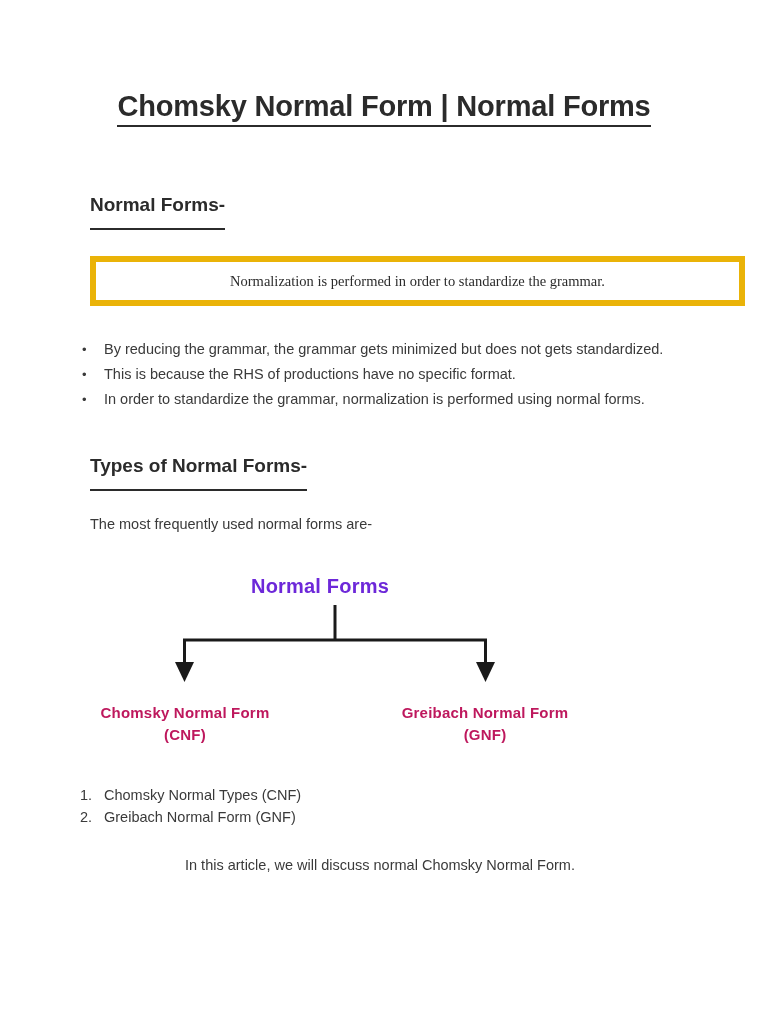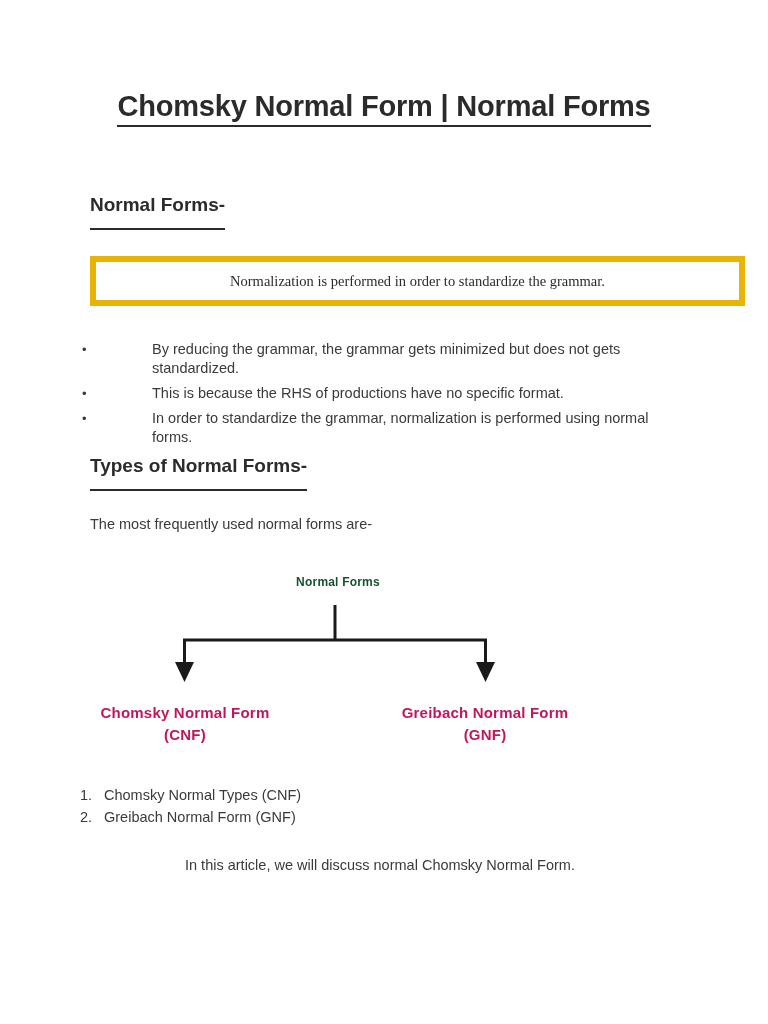--- a/index.html
+++ b/index.html
@@ -98,21 +98,21 @@
   .bullet-dot {
     width: 28px;
     flex: 0 0 28px;
     text-align: left;
     padding-left: 6px;
     box-sizing: border-box;
     font-size: 13px;
     line-height: 19px;
     color: #3a3a3a;
   }
-  .bullet-text { flex: 1 1 auto; margin-left: 48px; }
+  .bullet-text { flex: 1 1 auto; }
 
   
   .para {
     position: absolute;
     font-size: 14.5px;
     line-height: 20px;
     color: #3a3a3a;
   }
   #para-most-used { left: 90px; top: 514px; }
   #para-closing   { left: 185px; top: 855px; }
@@ -124,27 +124,27 @@
     top: 560px;
     width: 768px;
     height: 195px;
   }
   .diagram svg {
     position: absolute;
     left: 0; top: 0;
   }
   .node-root {
     position: absolute;
-    left: 238px;
+    left: 220px;
     top: 15px;
     width: 200px;
     text-align: center;
-    font-size: 12px;
-    font-weight: bold;
-    color: #14532d;
+    font-size: 20px;
+    font-weight: bold;
+    color: #6d28d9;
     letter-spacing: 0.2px;
   }
   .node-leaf {
     position: absolute;
     top: 142px;
     width: 230px;
     text-align: center;
     font-size: 15px;
     font-weight: bold;
     color: #be185d;

